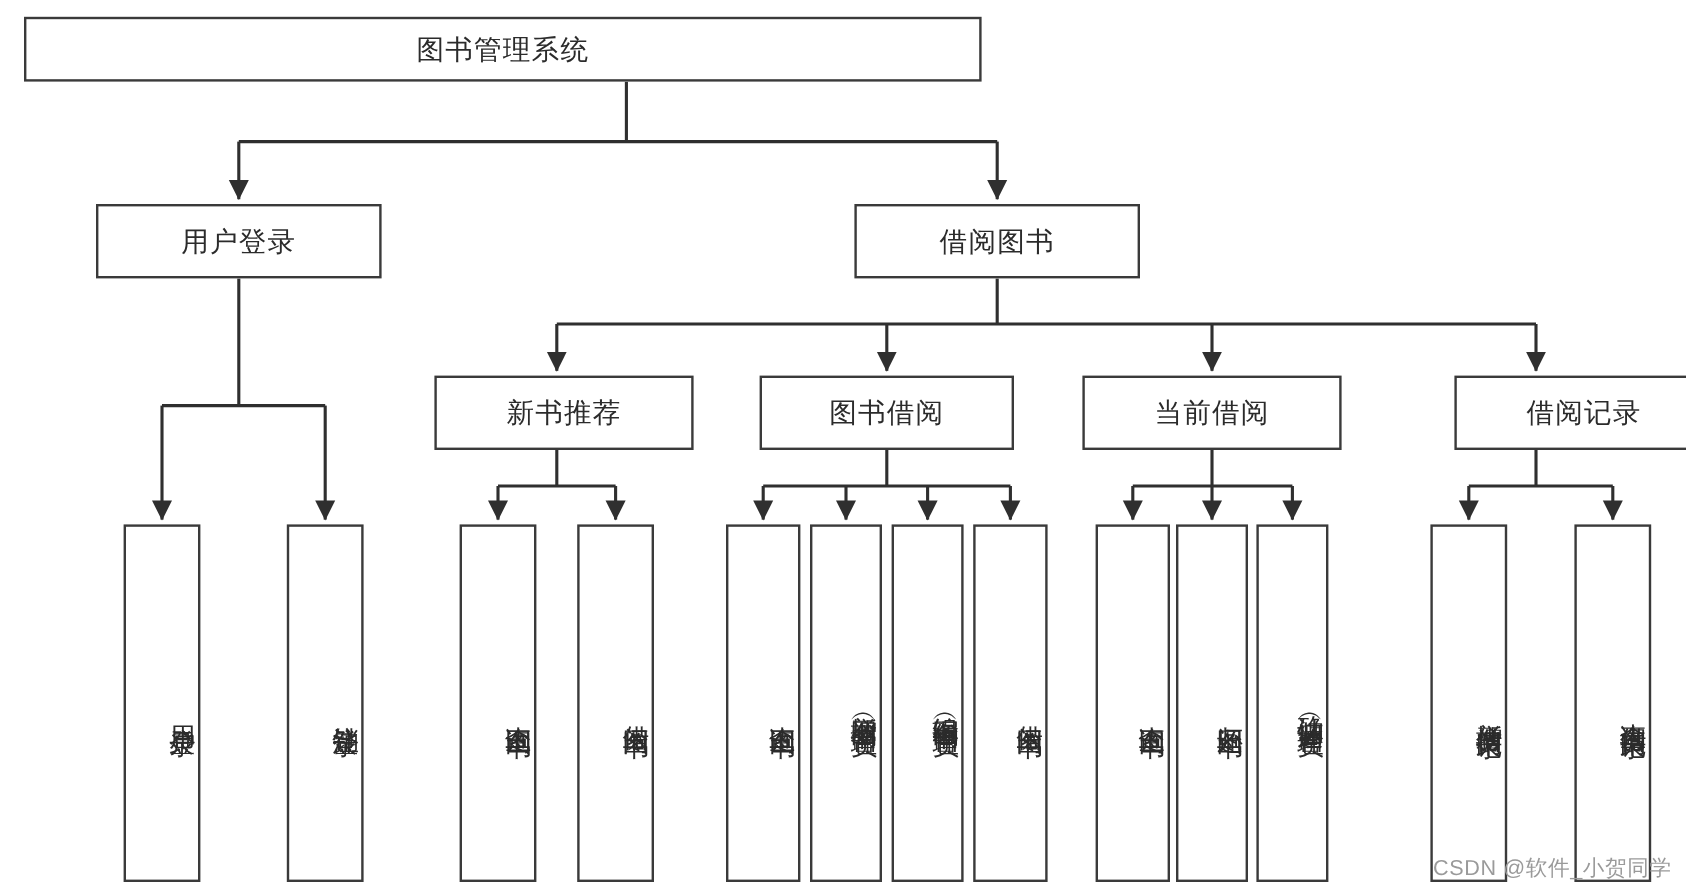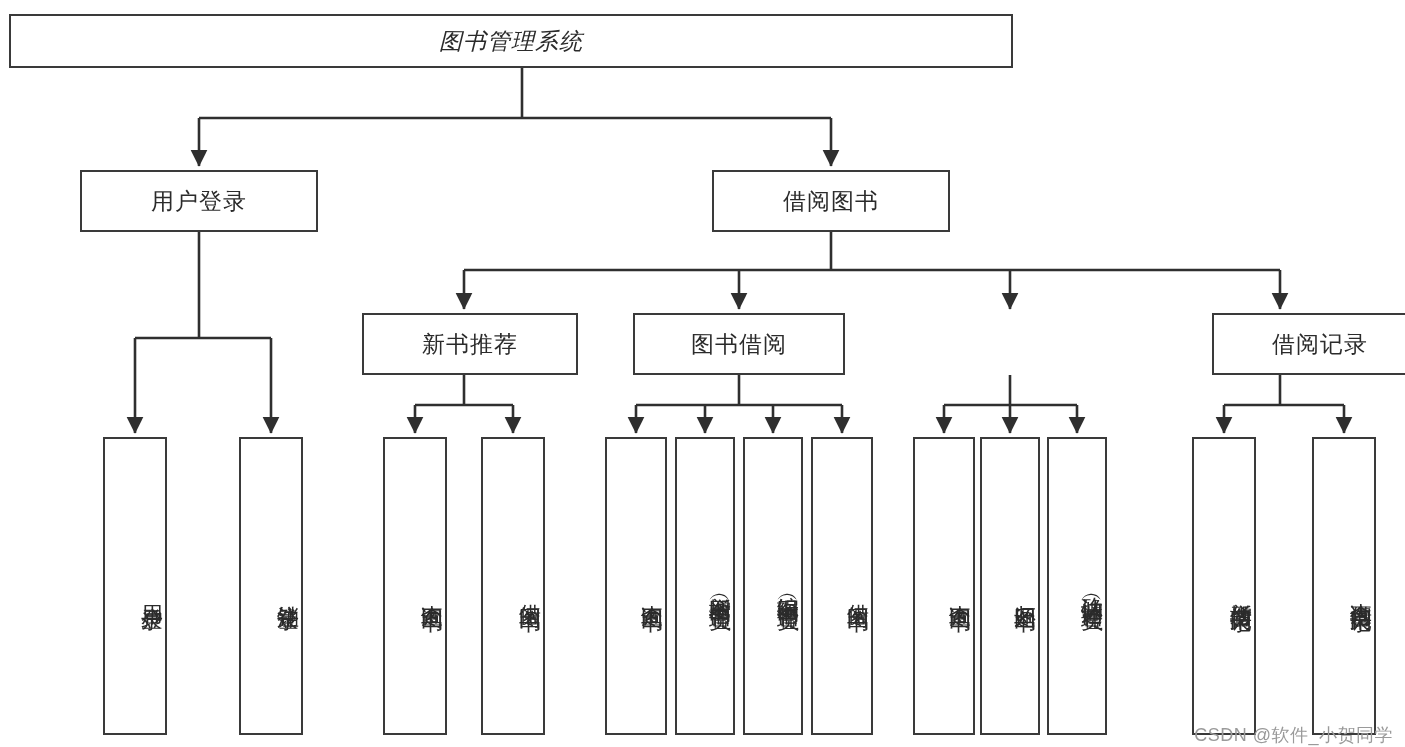--- a/index.html
+++ b/index.html
@@ -33,21 +33,21 @@
     line-height:1.18;
     letter-spacing:2px;
     align-items:flex-start;
     justify-content:center;
     padding-top:10px;
   }
   .node.vert.tall{padding-top:4px;}
   .node-label{display:block;}
   #watermark{
     position:absolute;
-    right:12px;bottom:0;
+    right:12px;bottom:12px;
     font-size:18px;
     color:#9a9a9a;
     letter-spacing:0.5px;
     white-space:nowrap;
     user-select:none;
   }
 </style>
 </head>
 <body>
 
@@ -96,36 +96,39 @@
       <path d="M 1010 405 L 1010 433" marker-end="url(#arrow)"></path>
       <path d="M 1077 405 L 1077 433" marker-end="url(#arrow)"></path>
 
       <path d="M 1280 375 L 1280 405"></path>
       <path d="M 1224 405 L 1344 405"></path>
       <path d="M 1224 405 L 1224 433" marker-end="url(#arrow)"></path>
       <path d="M 1344 405 L 1344 433" marker-end="url(#arrow)"></path>
     </g>
   </svg>
 
-  <div class="node horiz" style="left:9px;top:14px;width:1004px;height:54px;font-style:italic;">
+  <div class="node horiz" style="left:20px;top:14px;width:798px;height:54px;">
     <span class="node-label">图书管理系统</span>
   </div>
 
   <div class="node horiz" style="left:80px;top:170px;width:238px;height:62px;">
     <span class="node-label">用户登录</span>
   </div>
   <div class="node horiz" style="left:712px;top:170px;width:238px;height:62px;">
     <span class="node-label">借阅图书</span>
   </div>
 
   <div class="node horiz" style="left:633px;top:313px;width:212px;height:62px;">
     <span class="node-label">图书借阅</span>
   </div>
   <div class="node horiz" style="left:362px;top:313px;width:216px;height:62px;">
     <span class="node-label">新书推荐</span>
+  </div>
+  <div class="node horiz" style="left:902px;top:313px;width:216px;height:62px;">
+    <span class="node-label">当前借阅</span>
   </div>
   <div class="node horiz" style="left:1212px;top:313px;width:216px;height:62px;">
     <span class="node-label">借阅记录</span>
   </div>
 
   <div class="node vert" style="left:103px;top:437px;width:64px;height:298px;">
     <span class="node-label">用户登录</span>
   </div>
   <div class="node vert" style="left:239px;top:437px;width:64px;height:298px;">
     <span class="node-label">注销登录</span>

